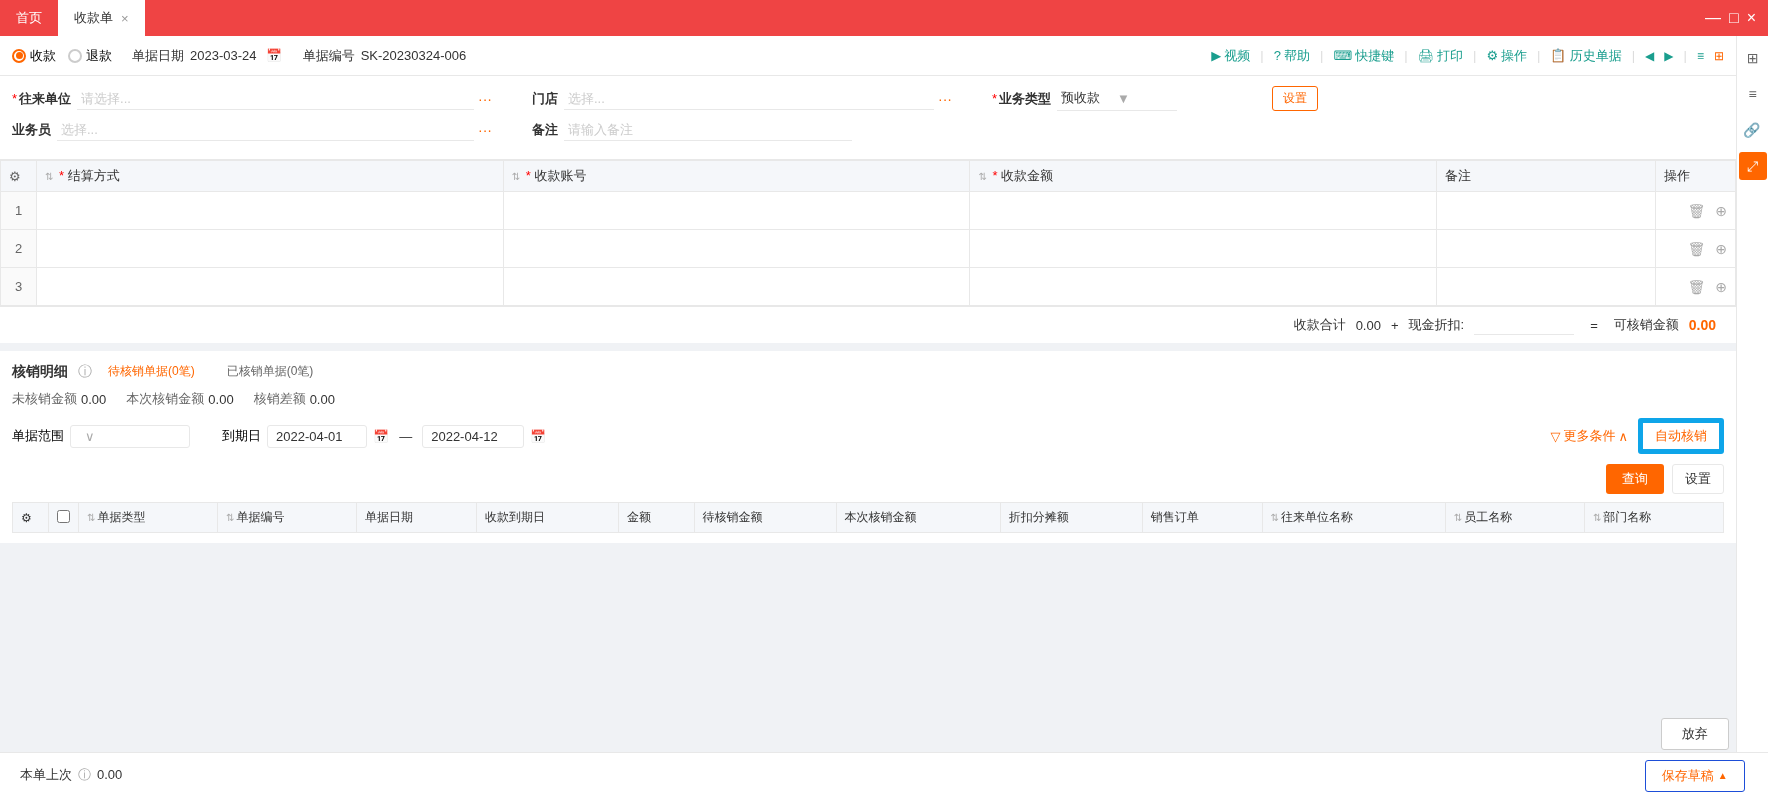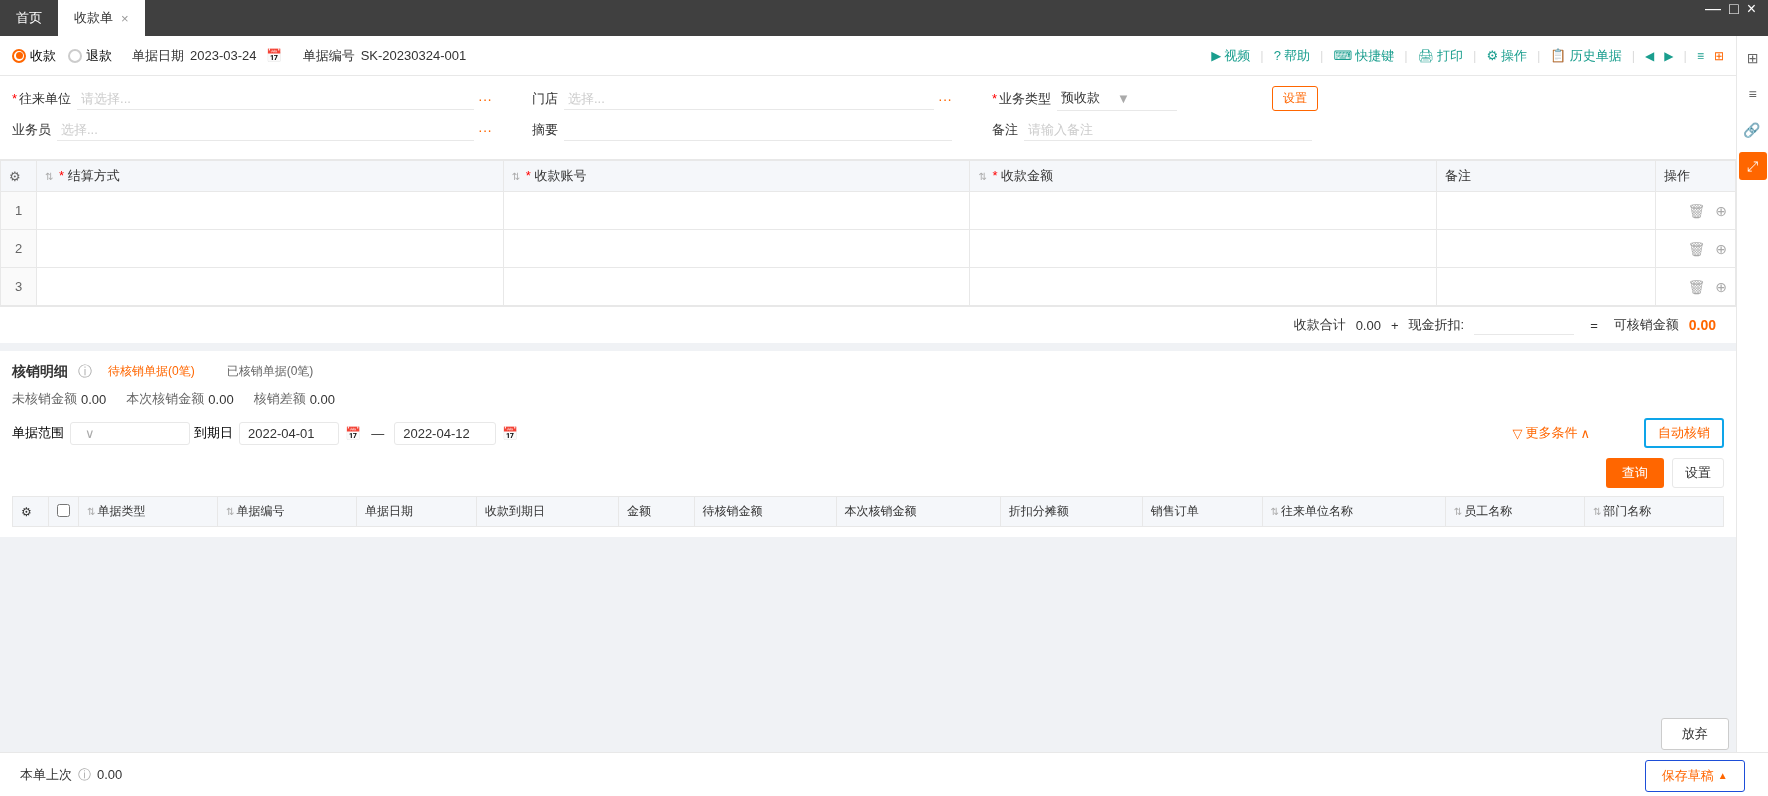--- a/index.html
+++ b/index.html
@@ -1,21 +1,21 @@
 <!DOCTYPE html>
 <html><head>
   <meta charset="utf-8">
   <style>
     * { box-sizing: border-box; margin: 0; padding: 0; font-family: 'Microsoft YaHei', Arial, sans-serif; font-size: 13px; }
     body { background: #f0f2f5; width: 1768px; height: 796px; overflow: hidden; }
 
     
     .top-nav {
-      display: flex; align-items: flex-start; height: 36px;
-      background: #404040; color: #fff;
+      display: flex; align-items: center; height: 36px;
+      background: #ef4444; color: #fff;
     }
     .nav-home {
       padding: 0 16px; height: 100%; display: flex; align-items: center;
       color: #fff; font-size: 13px; cursor: pointer;
     }
     .nav-tab {
       padding: 0 16px; height: 100%; display: flex; align-items: center;
       background: #fff; color: #333; font-size: 13px; cursor: pointer;
       position: relative;
     }
@@ -55,21 +55,21 @@
     }
 
     
     .form-area {
       background: #fff; padding: 10px 12px;
       border-bottom: 1px solid #e8e8e8;
     }
     .form-row { display: flex; align-items: center; gap: 0; margin-bottom: 8px; }
     .form-field { display: flex; align-items: center; flex: 1; }
     .form-field .required { color: red; margin-right: 2px; }
-    .form-field label { color: #333; white-space: nowrap; margin-right: 6px; min-width: fit-content; }
+    .form-field label { color: #333; white-space: nowrap; margin-right: 6px; min-width: fit-content; font-weight: bold; }
     .form-input {
       flex: 1; border: none; border-bottom: 1px solid #e8e8e8;
       padding: 3px 4px; color: #aaa; outline: none; font-size: 13px;
       background: transparent;
     }
     .form-input::placeholder { color: #ccc; }
     .more-btn { color: #f60; cursor: pointer; margin-left: 4px; font-size: 14px; }
     .business-type-select {
       display: flex; align-items: center; border-bottom: 1px solid #e8e8e8;
       flex: 0 0 120px; padding: 3px 4px;
@@ -126,26 +126,26 @@
       padding: 2px 6px; border-radius: 2px;
     }
     .hxiao-stats { display: flex; align-items: center; gap: 20px; margin-bottom: 10px; }
     .stat-item { display: flex; align-items: center; gap: 4px; color: #333; }
     .stat-label { color: #666; }
     .stat-val { color: #333; }
     .hxiao-filter-row {
       display: flex; align-items: center; justify-content: space-between;
       margin-bottom: 10px;
     }
-    .hxiao-filter-left { display: flex; align-items: center; gap: 4px; }
+    .hxiao-filter-left { display: flex; align-items: center; gap: 32px; }
     .hxiao-filter-right { display: flex; align-items: center; gap: 10px; }
     .filter-link { color: #f60; font-size: 12px; cursor: pointer; display: flex; align-items: center; gap: 3px; }
     .btn-auto-hxiao {
-      background: #fff; border: 2px solid #0ea5e9; color: #f60;
-      padding: 4px 12px; border-radius: 3px; cursor: pointer; font-size: 13px; margin-left: 44px;
+      background: #fff; border: 5px solid #0ea5e9; color: #f60;
+      padding: 4px 12px; border-radius: 3px; cursor: pointer; font-size: 13px;
     }
     .filter-field { display: flex; align-items: center; gap: 6px; }
     .filter-select {
       border: 1px solid #e8e8e8; padding: 3px 8px; border-radius: 3px;
       color: #333; cursor: pointer; min-width: 120px; display: flex;
       align-items: center; gap: 6px; background: #fff;
     }
     .filter-select .arrow { color: #aaa; }
     .date-input {
       border: 1px solid #e8e8e8; padding: 3px 8px; border-radius: 3px;
@@ -248,21 +248,21 @@
         <span>退款</span>
       </div>
     </div>
     <div class="toolbar-field">
       <label>单据日期</label>
       <span>2023-03-24</span>
       <span class="cal-icon">📅</span>
     </div>
     <div class="toolbar-field">
       <label>单据编号</label>
-      <span>SK-20230324-001</span>
+      <span>SK-20230324-006</span>
     </div>
     <div class="toolbar-spacer"></div>
     <div class="toolbar-actions">
       <span class="action-link">
         <span class="icon">▶</span>
         <span>视频</span>
       </span>
       <span class="action-sep">|</span>
       <span class="action-link">
         <span class="icon">?</span>
@@ -324,24 +324,20 @@
       <button class="btn-setting">设置</button>
     </div>
     <div class="form-row">
 
       <div class="form-field" style="flex:0 0 480px;">
         <label>业务员</label>
         <input type="text" class="form-input" placeholder="选择..." style="">
         <span class="more-btn">···</span>
       </div>
 
-      <div class="form-field" style="flex:0 0 420px; margin-left:40px;">
-        <label>摘要</label>
-        <input type="text" class="form-input" style="">
-      </div>
 
       <div class="form-field" style="flex:0 0 320px; margin-left:40px;">
         <label>备注</label>
         <input type="text" class="form-input" placeholder="请输入备注" style="">
       </div>
     </div>
   </div>
 
   <div class="table-wrap">
     <table class="data-table">

